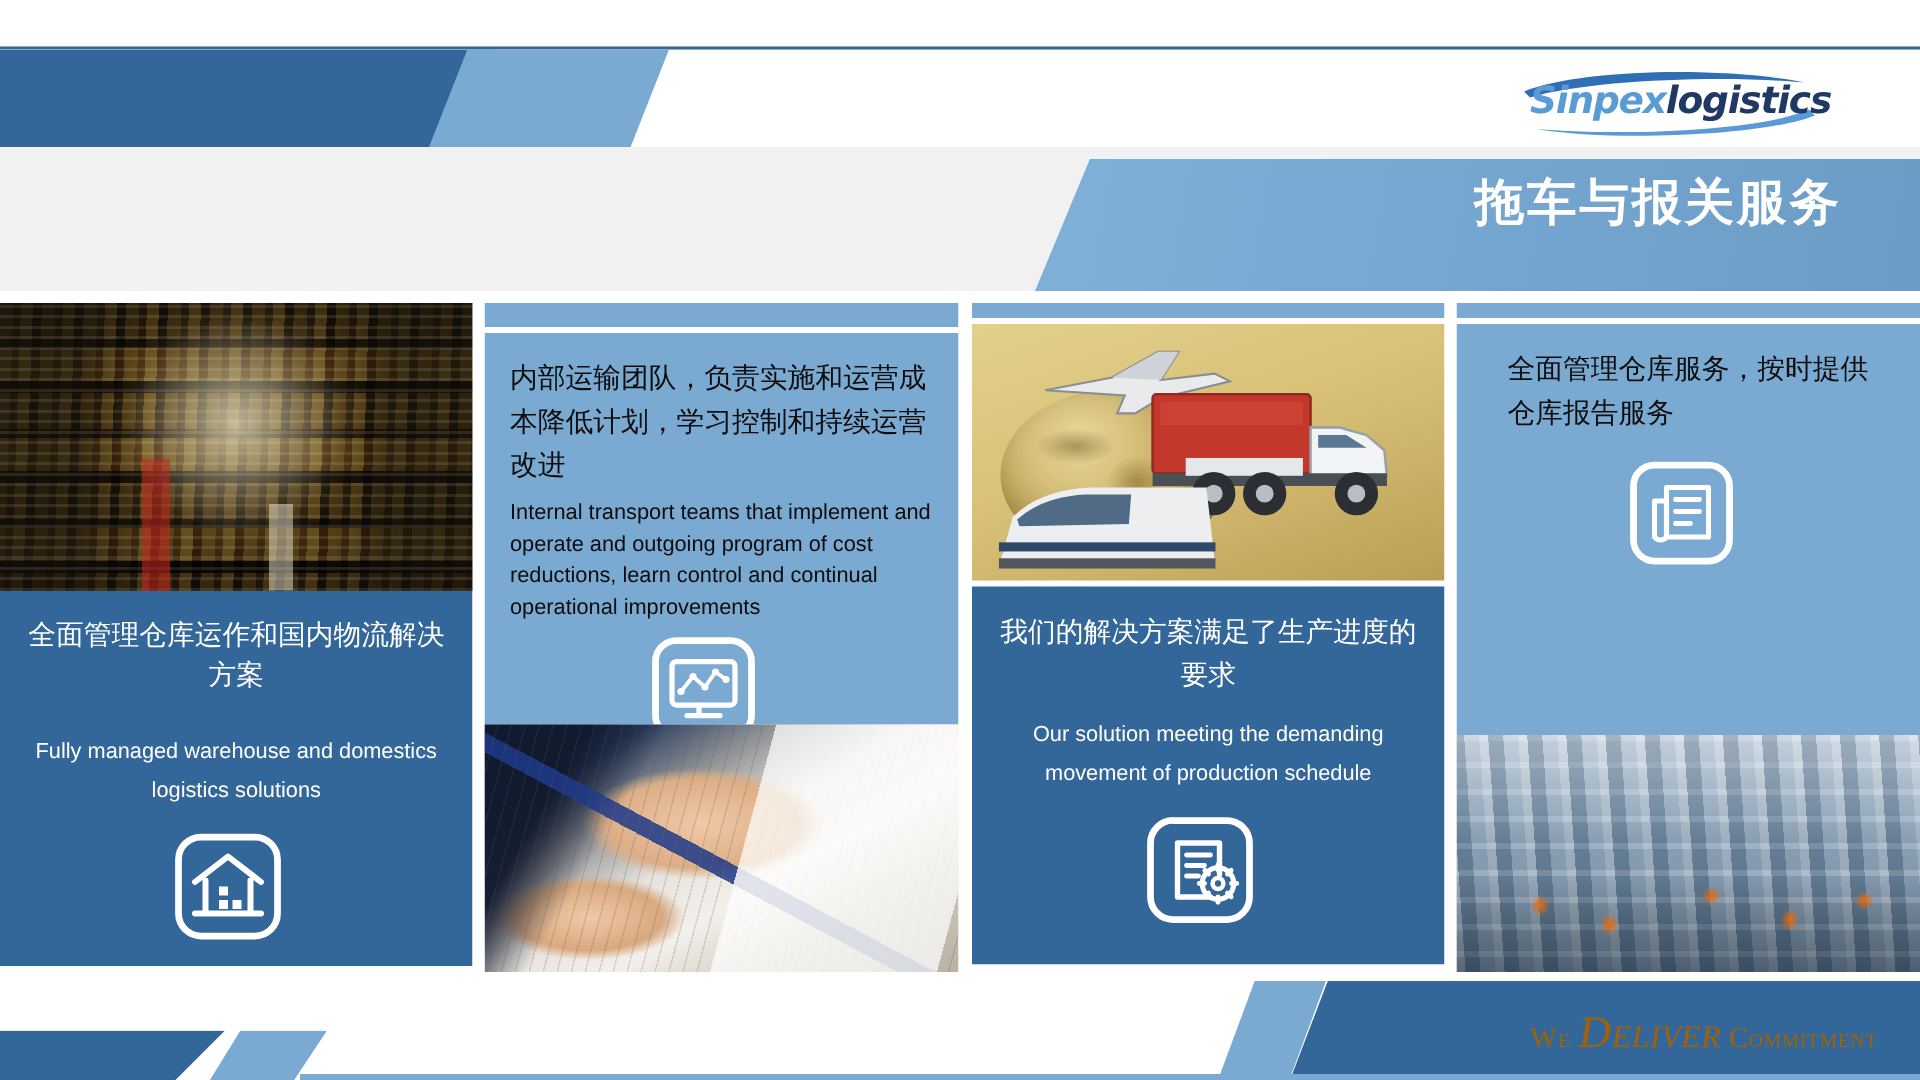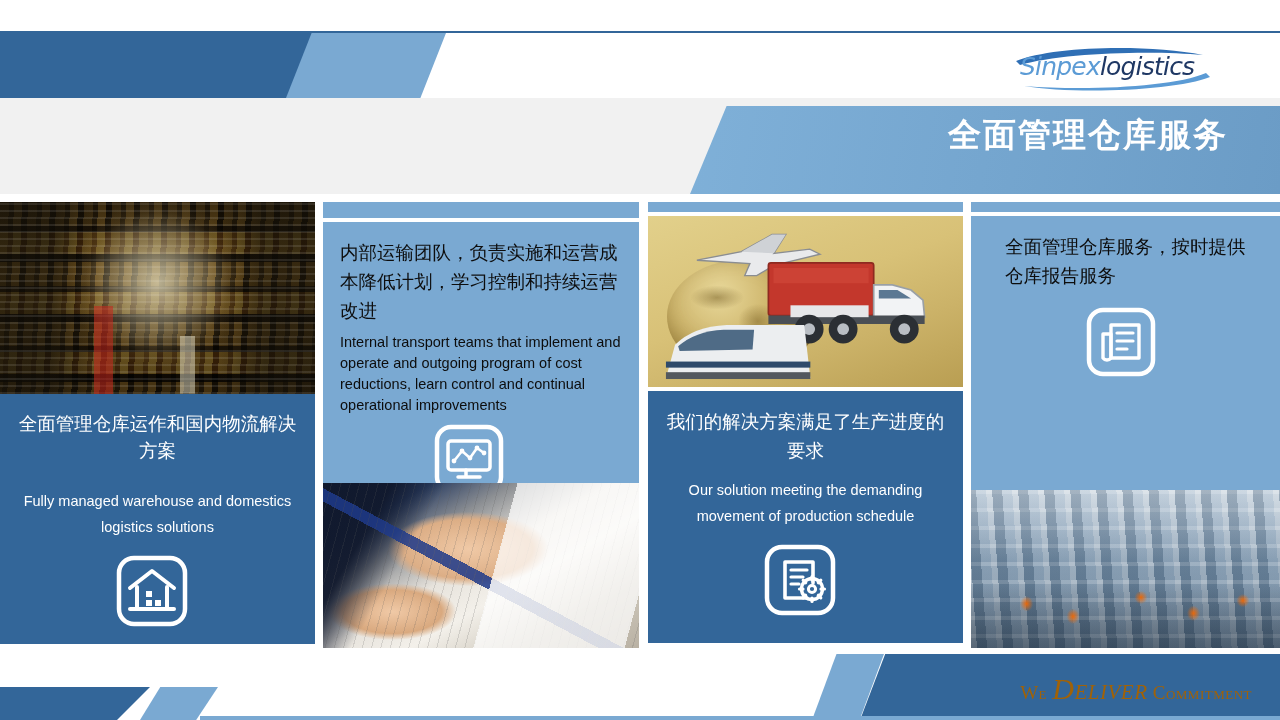--- a/index.html
+++ b/index.html
@@ -30,21 +30,21 @@
     position: absolute; left: 0; top: 31px; width: 1280px; height: 3px;
     background: #336699;
   }
   .logo {
     position: absolute; right: 52px; top: 44px;
     width: 230px; height: 52px;
   }
   .logo-text {
     position: absolute; left: 22px; top: 8px;
     font-family: "DejaVu Sans", sans-serif;
-    font-size: 25px; font-style: italic; font-weight: normal;
+    font-size: 25px; font-style: italic; font-weight: bold;
     letter-spacing: -0.8px; white-space: nowrap;
   }
   .logo-a { color: #5b9bd5; }
   .logo-b { color: #1f3864; }
   .logo svg { position: absolute; left: 0; top: 0; }
 
   
   .title-strip {
     position: absolute; left: 0; top: 98px; width: 1280px; height: 96px;
     background: #f1f1f1; overflow: hidden;
@@ -241,21 +241,21 @@
   <div class="logo">
     <svg width="230" height="52" viewBox="0 0 230 52">
       <path d="M18 17 C55 2, 150 0, 205 11 C152 6, 62 9, 22 21 Z" fill="#2f6fb5"></path>
       <path d="M212 33 C180 46, 80 51, 26 42 C88 47, 176 43, 208 29 Z" fill="#5b9bd5"></path>
     </svg>
     <div class="logo-text"><span class="logo-a">Sinpex</span><span class="logo-b">logistics</span></div>
   </div>
 
   <div class="title-strip">
     <div class="title-para"></div>
-    <div class="title-cn">全面管理仓库服务</div>
+    <div class="title-cn">拖车与报关服务</div>
   </div>
 
   <div class="cards">
 
     <div class="col col1">
       <div class="photo ph-warehouse" style="height:192px;"></div>
       <div class="panel-dark txt-light" style="height:250px;">
         <div class="pad">
           <div class="cn" style="font-size:18.5px;line-height:27px;">全面管理仓库运作和国内物流解决方案</div>
           <div class="en" style="margin-top:24px;line-height:26px;">Fully managed warehouse and domestics logistics solutions</div>

